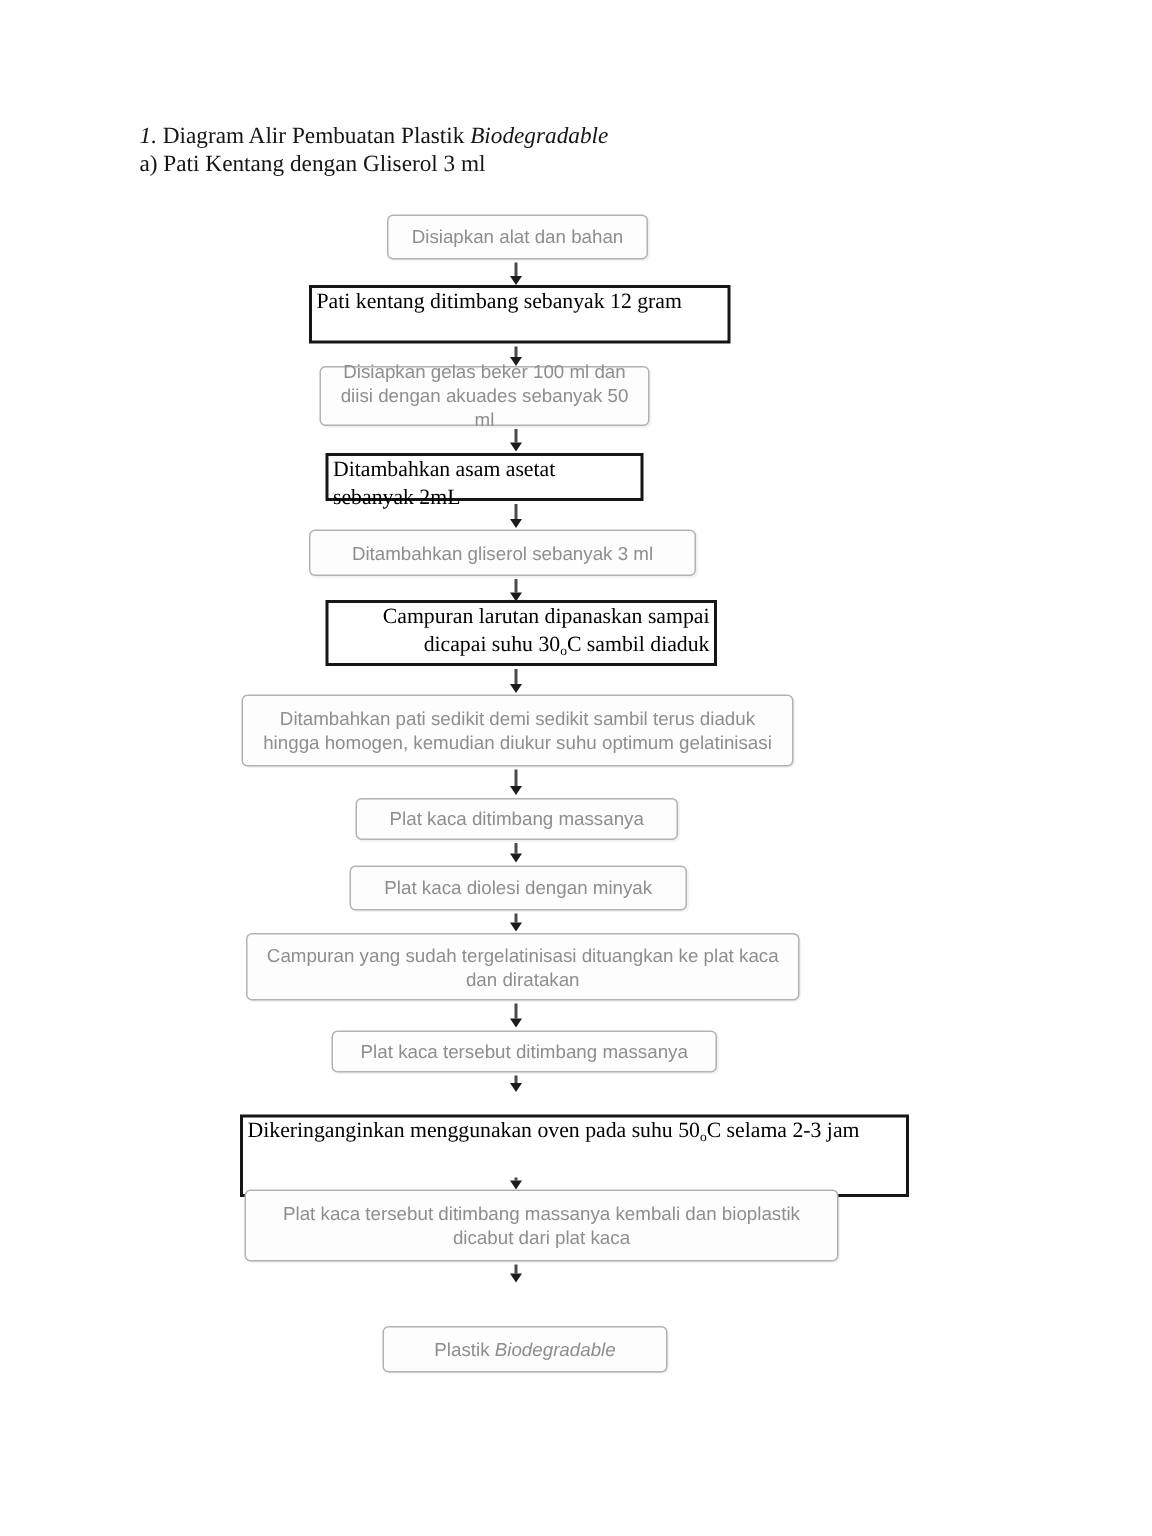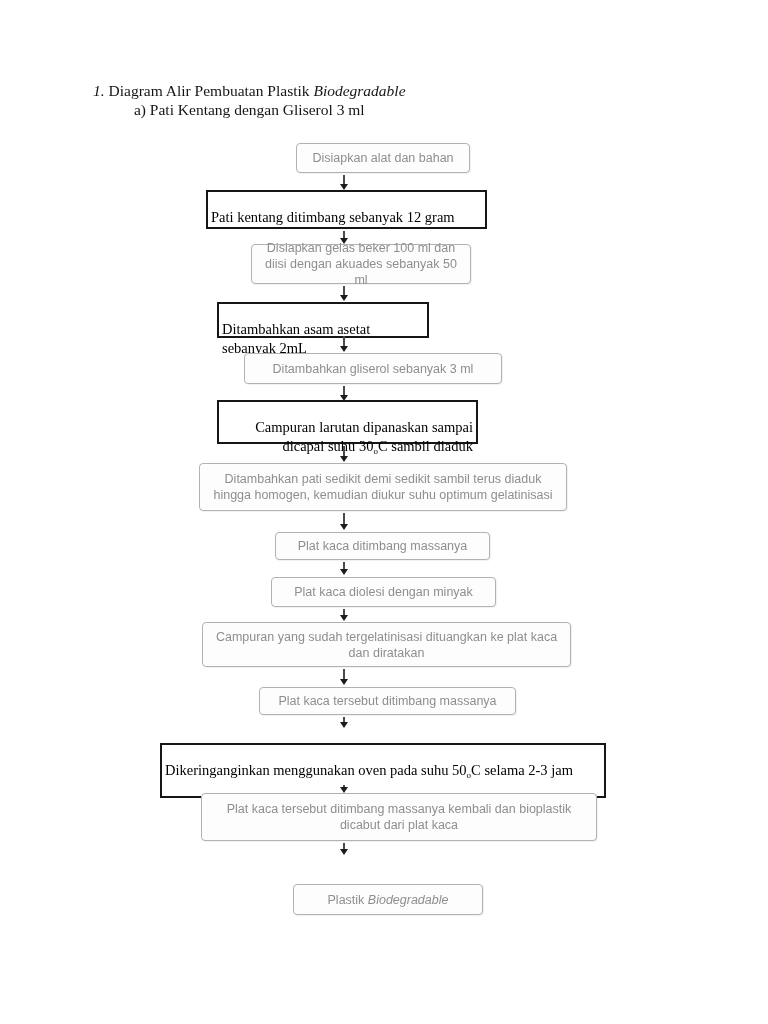--- a/index.html
+++ b/index.html
@@ -8,51 +8,49 @@
     width:768px;height:1024px;
     background:#ffffff;
     overflow:hidden;
     font-family:"Liberation Serif", serif;
   }
   .doc-header{
     position:absolute;left:93px;top:82px;
     font-family:"Liberation Serif", serif;
     font-size:15.5px;line-height:18.5px;color:#151515;
     white-space:nowrap;
-    text-align:center;
   }
   .italic{font-style:italic;}
   .step{
     position:absolute;
     box-sizing:border-box;
     display:flex;
   }
   .step.gray{
     border:1.5px solid #b2b2b2;
     border-radius:4px;
     background:#fdfdfd;
     color:#8e8e8e;
     font-family:"Liberation Sans", sans-serif;
     font-size:12.5px;line-height:16px;
     align-items:center;justify-content:center;
     text-align:center;
     padding:2px 8px;
     box-shadow:1px 1px 1px rgba(0,0,0,0.06);
-    margin-left:38px;
   }
   .step.black{
     border:2px solid #161616;
     border-radius:0;
     background:#ffffff;
     color:#000000;
     font-family:"Liberation Serif", serif;
     font-size:14.5px;line-height:19px;
     align-items:flex-start;justify-content:flex-start;
     text-align:left;
-    padding:16px 3px;
+    padding:0 3px;
   }
   .step.black .wrap, .step.gray .wrap{display:inline;text-align:right;}
   .sub{
     font-size:0.62em;
     vertical-align:-0.28em;
   }
   .arrow{
     position:absolute;
     left:343px;
     width:2px;

